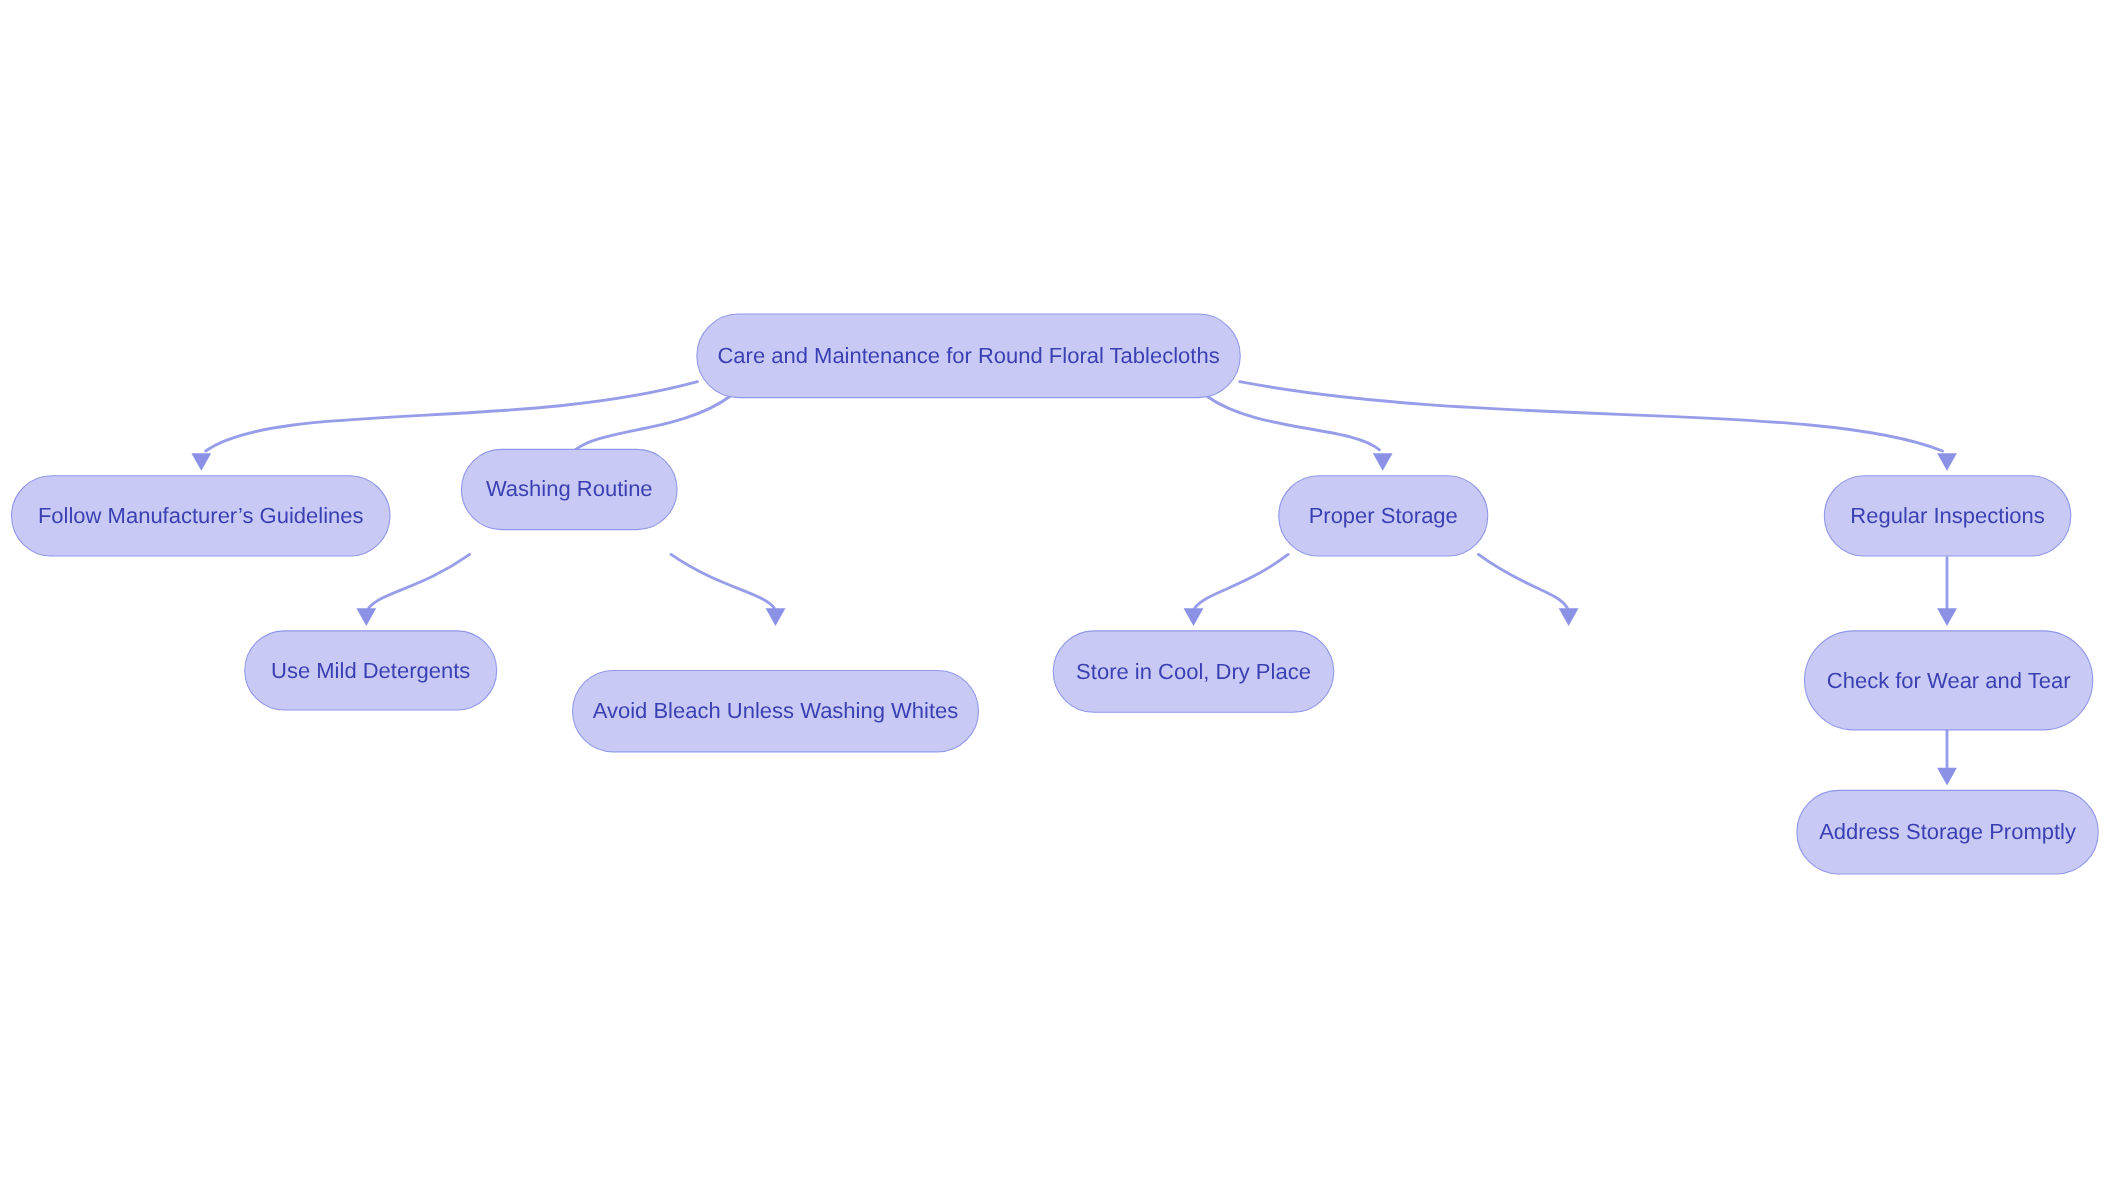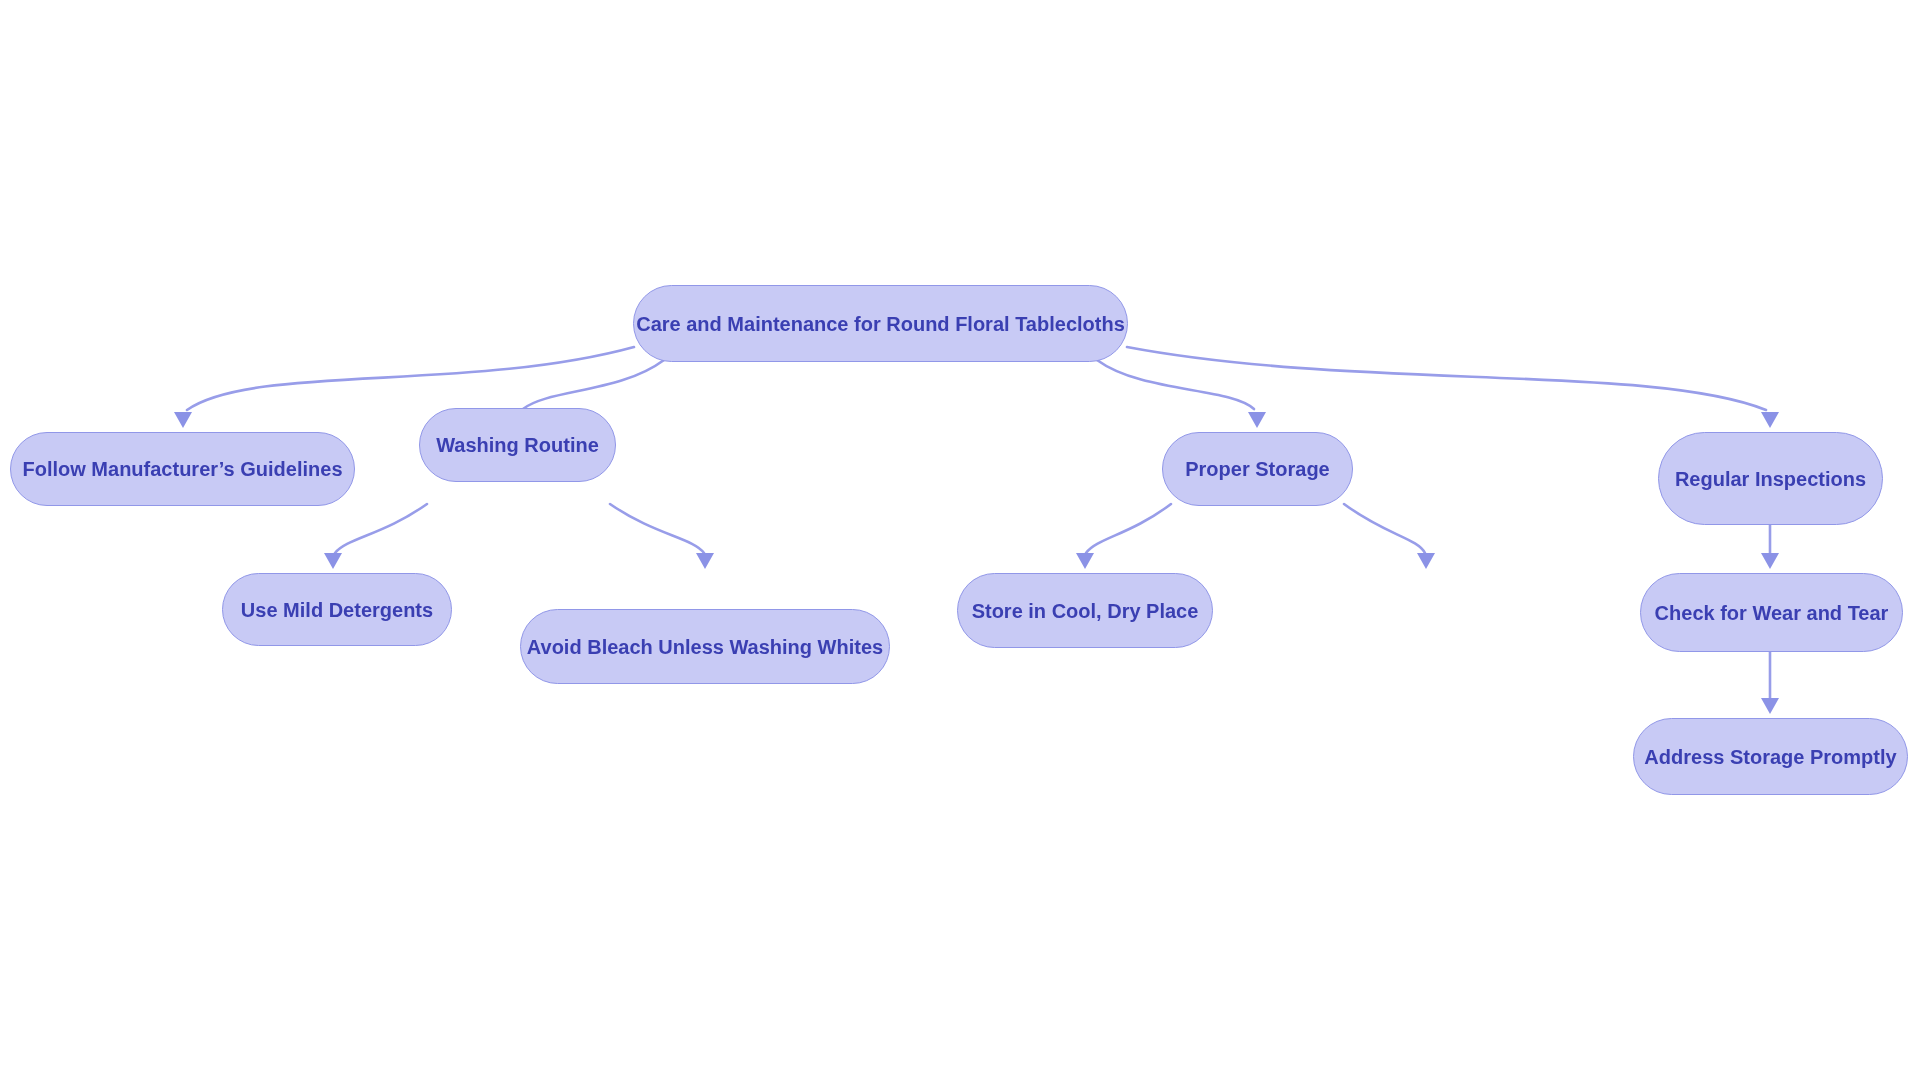--- a/index.html
+++ b/index.html
@@ -28,21 +28,20 @@
     align-items: center;
     justify-content: center;
     border-radius: 999px;
     background: var(--node-fill, #c8caf5);
     border: 1.5px solid var(--node-border, #9197e8);
     color: var(--node-text, #3a3fb2);
     font-size: 20px;
     line-height: 1;
     white-space: nowrap;
     text-align: center;
-    font-weight: bold;
   }
   .edge-path {
     fill: none;
     stroke: var(--edge-color, #989de9);
     stroke-width: 2.6;
     stroke-linecap: round;
   }
   .edge-arrow {
     fill: var(--arrow-color, #8b92e6);
     stroke: none;
@@ -80,31 +79,31 @@
     </div>
     <div class="node" style="left: 10px; top: 432px; width: 345px; height: 74px;">
       <span>Follow Manufacturer’s Guidelines</span>
     </div>
     <div class="node" style="left: 419px; top: 408px; width: 197px; height: 74px;">
       <span>Washing Routine</span>
     </div>
     <div class="node" style="left: 1162px; top: 432px; width: 191px; height: 74px; align-items: center;">
       <span>Proper Storage</span>
     </div>
-    <div class="node" style="left: 1658px; top: 432px; width: 225px; height: 93px;">
+    <div class="node" style="left: 1658px; top: 432px; width: 225px; height: 74px;">
       <span>Regular Inspections</span>
     </div>
     <div class="node" style="left: 222px; top: 573px; width: 230px; height: 73px;">
       <span>Use Mild Detergents</span>
     </div>
     <div class="node" style="left: 520px; top: 573px; width: 370px; height: 75px; margin-top: 36px;">
       <span>Avoid Bleach Unless Washing Whites</span>
     </div>
     <div class="node" style="left: 957px; top: 573px; width: 256px; height: 75px;">
       <span>Store in Cool, Dry Place</span>
     </div>
-    <div class="node" style="left: 1640px; top: 573px; width: 263px; height: 79px;">
+    <div class="node" style="left: 1640px; top: 573px; width: 263px; height: 91px;">
       <span>Check for Wear and Tear</span>
     </div>
     <div class="node" style="left: 1633px; top: 718px; width: 275px; height: 77px;">
       <span>Address Storage Promptly</span>
     </div>
   </div>
 
 </body></html>

